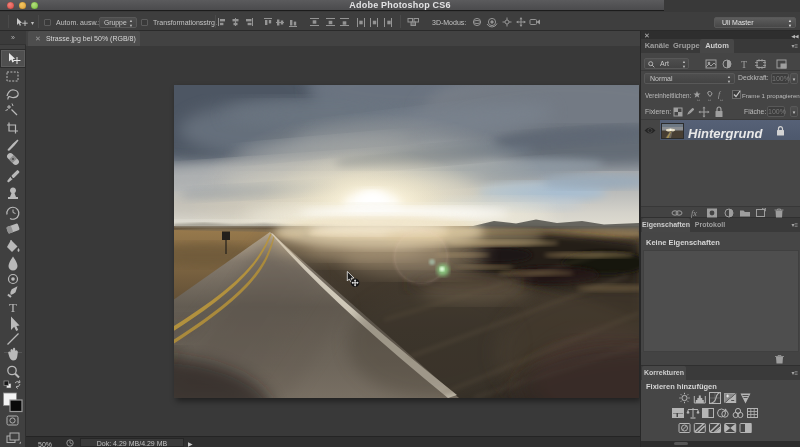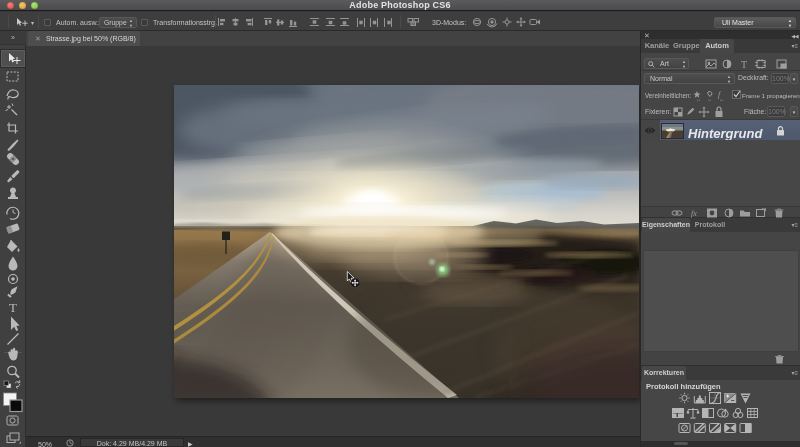--- a/index.html
+++ b/index.html
@@ -1,17 +1,17 @@
 <!DOCTYPE html>
 <html><head><meta charset="utf-8"><style>
 * { margin:0; padding:0; box-sizing:border-box; }
 html,body { width:800px; height:447px; overflow:hidden; background:#393939;
   font-family:"Liberation Sans", sans-serif; }
 .abs { position:absolute; }
-#titlebar { position:absolute; left:0; top:0; width:800px; height:11px;
+#titlebar { position:absolute; left:0; top:0; width:664px; height:11px;
   background:linear-gradient(#5b5b5d,#4b4b4d); border-bottom:1px solid #1c1c1c; }
 .tl { position:absolute; top:2px; width:7px; height:7px; border-radius:50%; }
 #title { position:absolute; left:0; top:0; width:800px; text-align:center;
   font-size:9px; font-weight:bold; color:#e3e3e5; line-height:11px; letter-spacing:0.2px;}
 #optbar { position:absolute; left:0; top:12px; width:800px; height:19px;
   background:#3e3e3e; border-bottom:1px solid #2a2a2a; }
 .obtxt { position:absolute; font-size:7px; color:#c3c3c3; top:7px; white-space:nowrap; }
 .cb { position:absolute; top:7px; width:7px; height:7px; background:#3a3a3a;
   border:1px solid #5c5c5c; border-radius:1px; }
 .vsep { position:absolute; top:3px; height:13px; width:1px; background:#333;
@@ -610,34 +610,37 @@
           </g>
       </g>
     </svg>
   </div>
 
   <div class="ptabbar" style="top:187px;background:#3a3a3a;">
     <div class="ptab" style="left:1px;width:48px;font-size:7px;">Eigenschaften</div>
     <div class="ptab ptabi" style="left:52px;width:34px;font-size:7px;">Protokoll</div>
     <span style="position:absolute;right:3px;top:3px;font-size:6px;color:#a5a5a5;">▾≡</span>
   </div>
+  <div class="abs" style="left:0;top:201px;width:160px;height:18px;background:#464646;">
+    <div class="abs" style="left:5px;top:6px;font-size:7.5px;font-weight:bold;color:#d6d6d6;">Keine Eigenschaften</div>
+  </div>
   <div class="abs" style="left:2px;top:219px;width:156px;height:102px;background:#4e4e4e;border:1px solid #404040;"></div>
   <div class="abs" style="left:0;top:321px;width:160px;height:14px;background:#434343;border-bottom:1px solid #2f2f2f;">
     <svg class="abs" style="left:134px;top:3px;" width="9" height="9" viewBox="0 0 9 9">
       <path d="M1,2 L1.5,8.5 H7.5 L8,2 Z" fill="#9d9d9d"></path>
         <path d="M0,1.5 H9 M3,1.5 v-1 h3 v1" stroke="#9d9d9d" stroke-width="0.8" fill="none"></path>
     </svg>
   </div>
 
   <div class="ptabbar" style="top:335px;background:#3a3a3a;">
     <div class="ptab" style="left:1px;width:44px;font-size:7px;">Korrekturen</div>
     <span style="position:absolute;right:3px;top:3px;font-size:6px;color:#a5a5a5;">▾≡</span>
   </div>
   <div class="abs" style="left:0;top:349px;width:160px;height:61px;background:#464646;">
-    <div class="abs" style="left:5px;top:2px;font-size:7.5px;font-weight:bold;color:#d6d6d6;">Protokoll hinzufügen</div>
+    <div class="abs" style="left:5px;top:2px;font-size:7.5px;font-weight:bold;color:#d6d6d6;">Fixieren hinzufügen</div>
     <svg class="abs" style="left:0;top:8px;" width="160" height="48" viewBox="0 0 160 48">
       <g stroke="#b5b5b5" fill="none">
 
         <g transform="translate(43.5,10)">
           <circle cx="0" cy="0" r="2.6"></circle>
             <g stroke-width="1">
               <path d="M0,-5.2 V-3.8 M0,3.8 V5.2 M-5.2,0 H-3.8 M3.8,0 H5.2 M-3.7,-3.7 L-2.7,-2.7 M2.7,2.7 L3.7,3.7 M3.7,-3.7 L2.7,-2.7 M-2.7,2.7 L-3.7,3.7"></path>
             </g>
         </g>
         <g transform="translate(58.8,10)">

